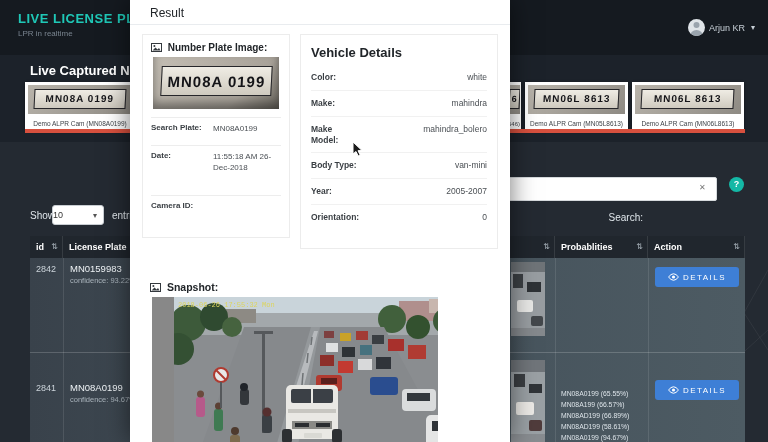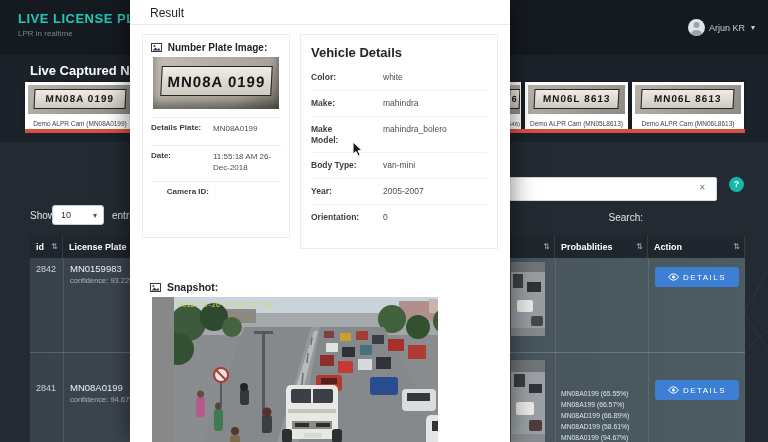--- a/index.html
+++ b/index.html
@@ -30,21 +30,21 @@
   .mini-plate { position:absolute; left:6%; top:15%; width:88%; height:68%;
                 background:linear-gradient(180deg,#efece4,#cfcabf); border:1.5px solid #26262a;
                 color:#141418; font-weight:bold; text-align:center; letter-spacing:1px;
                 transform:skew(-3deg); display:flex; align-items:center; justify-content:center; }
   .thumb-caption { position:absolute; left:0; right:0; bottom:2px; text-align:center;
                    color:#3a3f44; font-size:6.5px; }
 
   
   .ctl-text { color:#dfe5ea; font-size:10px; }
   .select-box { left:52px; top:205px; width:52px; height:20px; background:#fff; border:1px solid #c9ced3;
-                border-radius:3px; color:#333; font-size:9px; line-height:18px; padding-left:8px; }
+                border-radius:3px; color:#333; font-size:9px; line-height:18px; padding-left:0; }
   .select-caret { position:absolute; right:6px; top:1px; color:#555; font-size:8px; }
   .big-search { left:340px; top:177px; width:377px; height:24px; background:#fff; border:1px solid #d6dadd;
                 border-radius:2px; font-size:10px; padding:0 18px 0 8px; color:#333; }
   .big-search-clear { left:699px; top:183px; color:#777; font-size:8px; }
   .help-circle { left:729px; top:177px; width:15px; height:15px; border-radius:50%; background:#14b8a6;
                  color:#fff; font-size:9px; font-weight:bold; text-align:center; line-height:15px; }
   .search-label { left:585px; top:212px; width:58px; text-align:right; color:#dfe5ea; font-size:10px; }
   .small-search { left:647px; top:208px; width:91px; height:20px; background:#fff; border:1px solid #c9ced3;
                   border-radius:2px; font-size:8.5px; padding:0 5px; color:#333; }
   .small-search::placeholder { color:#9aa3ab; }
@@ -80,21 +80,21 @@
   .plate-photo { position:absolute; left:10px; top:22px; width:126px; height:52px;
                  background:linear-gradient(135deg,#c4beb4 0%,#a8a299 70%,#6b675f 100%);
                  box-shadow:inset 0 -6px 10px rgba(20,20,20,.45); overflow:hidden; }
   .plate-photo .mini-plate { font-size:15px; top:18%; height:58%; }
   .field-row { position:absolute; left:8px; right:8px; border-top:1px solid #ededed; }
   .f-label { position:absolute; left:0; top:5px; width:58px; font-size:8px; font-weight:bold; color:#3a3f44; }
   .f-value { position:absolute; left:62px; top:5px; right:0; font-size:8px; color:#4a4f54; line-height:11px; }
   .vd-heading { position:absolute; left:10px; top:10px; color:#212529; font-size:13px; font-weight:bold; }
   .vd-row { position:absolute; left:10px; right:10px; border-bottom:1px solid #f1f1f1; }
   .vd-label { position:absolute; left:0; top:7px; width:58px; font-size:8.5px; font-weight:bold; color:#3a3f44; line-height:11px; }
-  .vd-value { position:absolute; left:72px; top:7px; right:0; font-size:8.5px; color:#4a4f54; }
+  .vd-value { position:absolute; left:72px; top:7px; right:0; font-size:8.5px; color:#4a4f54;text-align:right; }
   .snap-heading { position:absolute; left:20px; top:281px; color:#212529; font-size:10.5px; font-weight:bold; }
   .snap-photo { position:absolute; left:22px; top:297px; width:286px; height:145px; overflow:hidden; background:#888;padding-left:22px; }
 
   .cursor { left:352px; top:141px; z-index:500; }
 </style>
 </head>
 <body>
 
 <div id="stage">
 
@@ -265,28 +265,28 @@
             <rect x="0.5" y="0.5" width="10" height="8" fill="none" stroke="#33383d"></rect>
             <circle cx="3.4" cy="3" r="1" fill="#33383d"></circle>
             <path d="M1.5 7.5 L4.5 4.5 L6.5 6.5 L8 5 L9.5 7.5 Z" fill="#33383d"></path>
           </svg>
         <span>Number Plate Image:</span>
       </div>
       <div class="plate-photo">
         <div class="mini-plate">MN08A 0199</div>
       </div>
       <div class="field-row" style="top:82px;height:28px;">
-        <div class="f-label">Details Plate:</div>
+        <div class="f-label">Search Plate:</div>
         <div class="f-value">MN08A0199</div>
       </div>
       <div class="field-row" style="top:110px;height:40px;">
         <div class="f-label">Date:</div>
         <div class="f-value">11:55:18 AM 26-Dec-2018</div>
       </div>
-      <div class="field-row" style="top:146px;height:40px;text-align:right;">
+      <div class="field-row" style="top:160px;height:40px;">
         <div class="f-label">Camera ID:</div>
       </div>
     </div>
 
     <div class="card" style="left:170px;top:34px;width:198px;height:215px;">
       <div class="vd-heading">Vehicle Details</div>
       <div class="vd-row" style="top:30px;height:26px;">
         <div class="vd-label">Color:</div>
         <div class="vd-value">white</div>
       </div>

